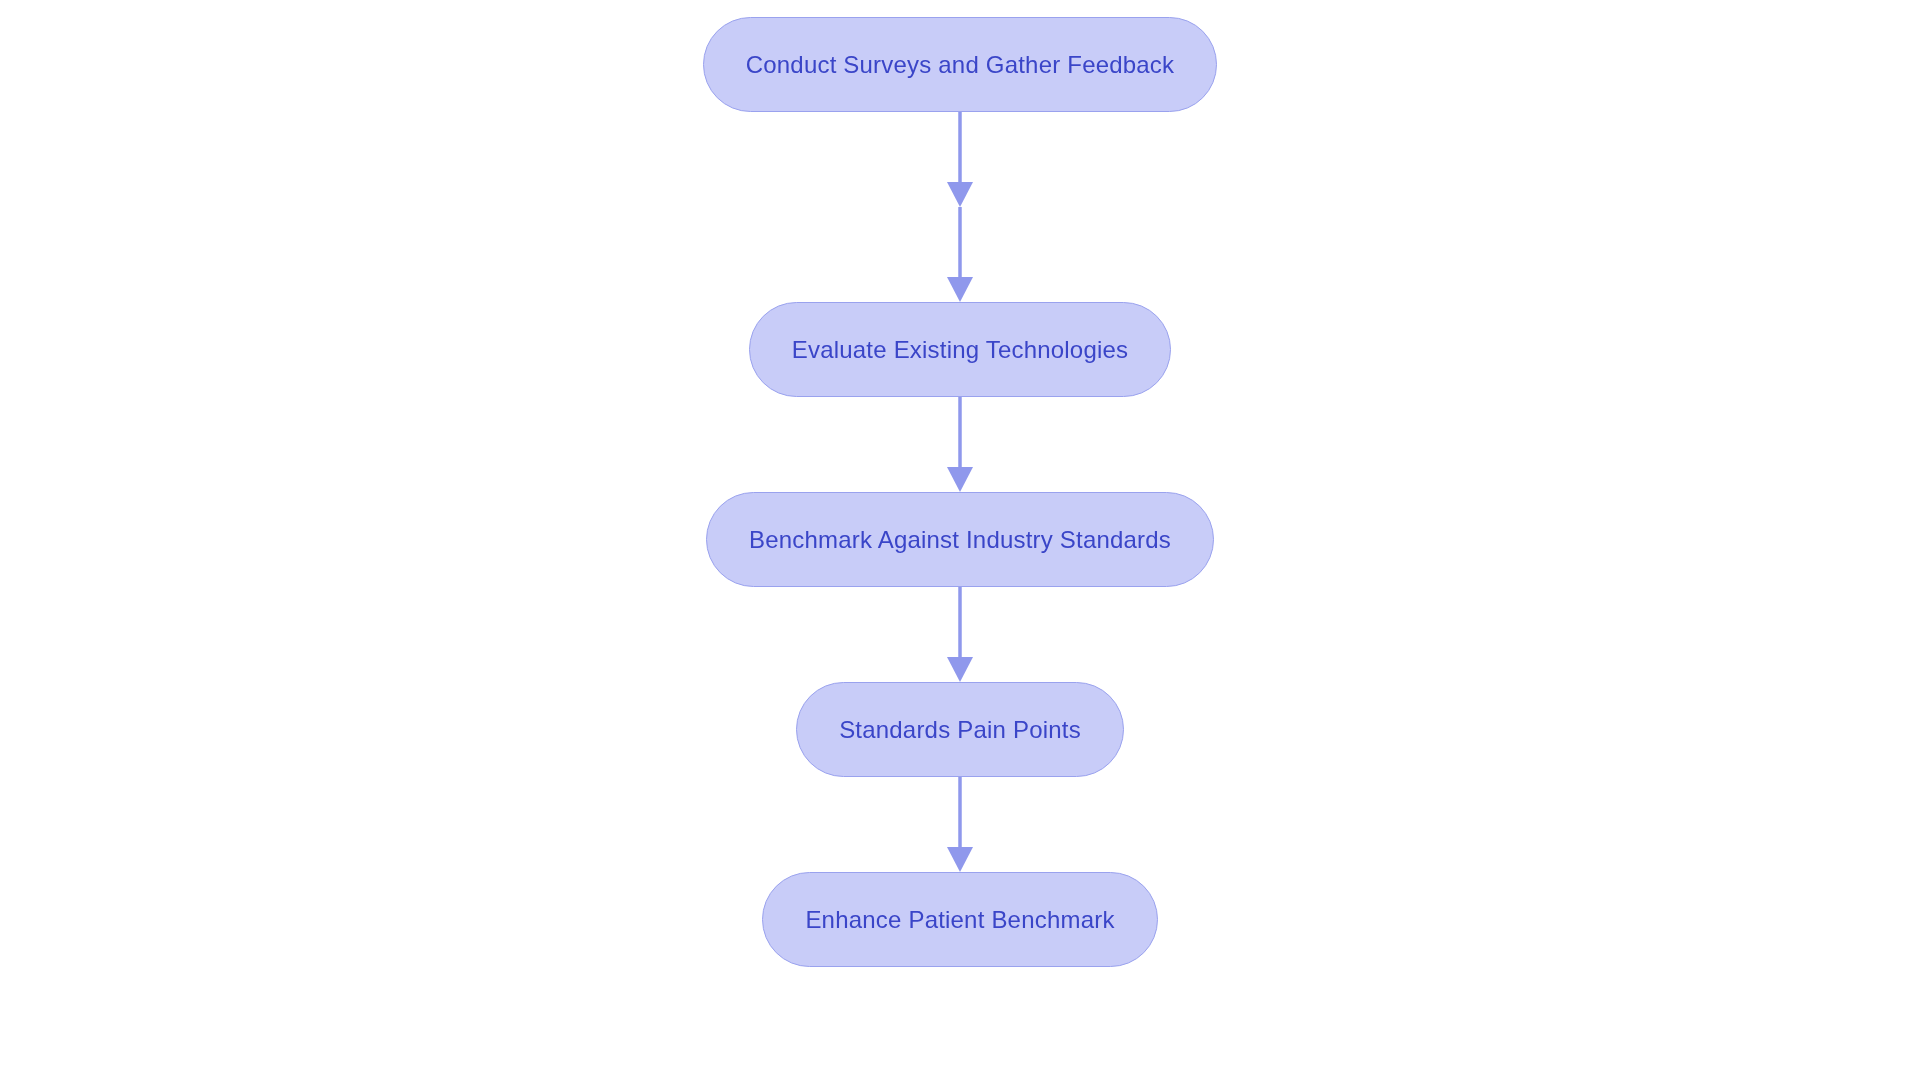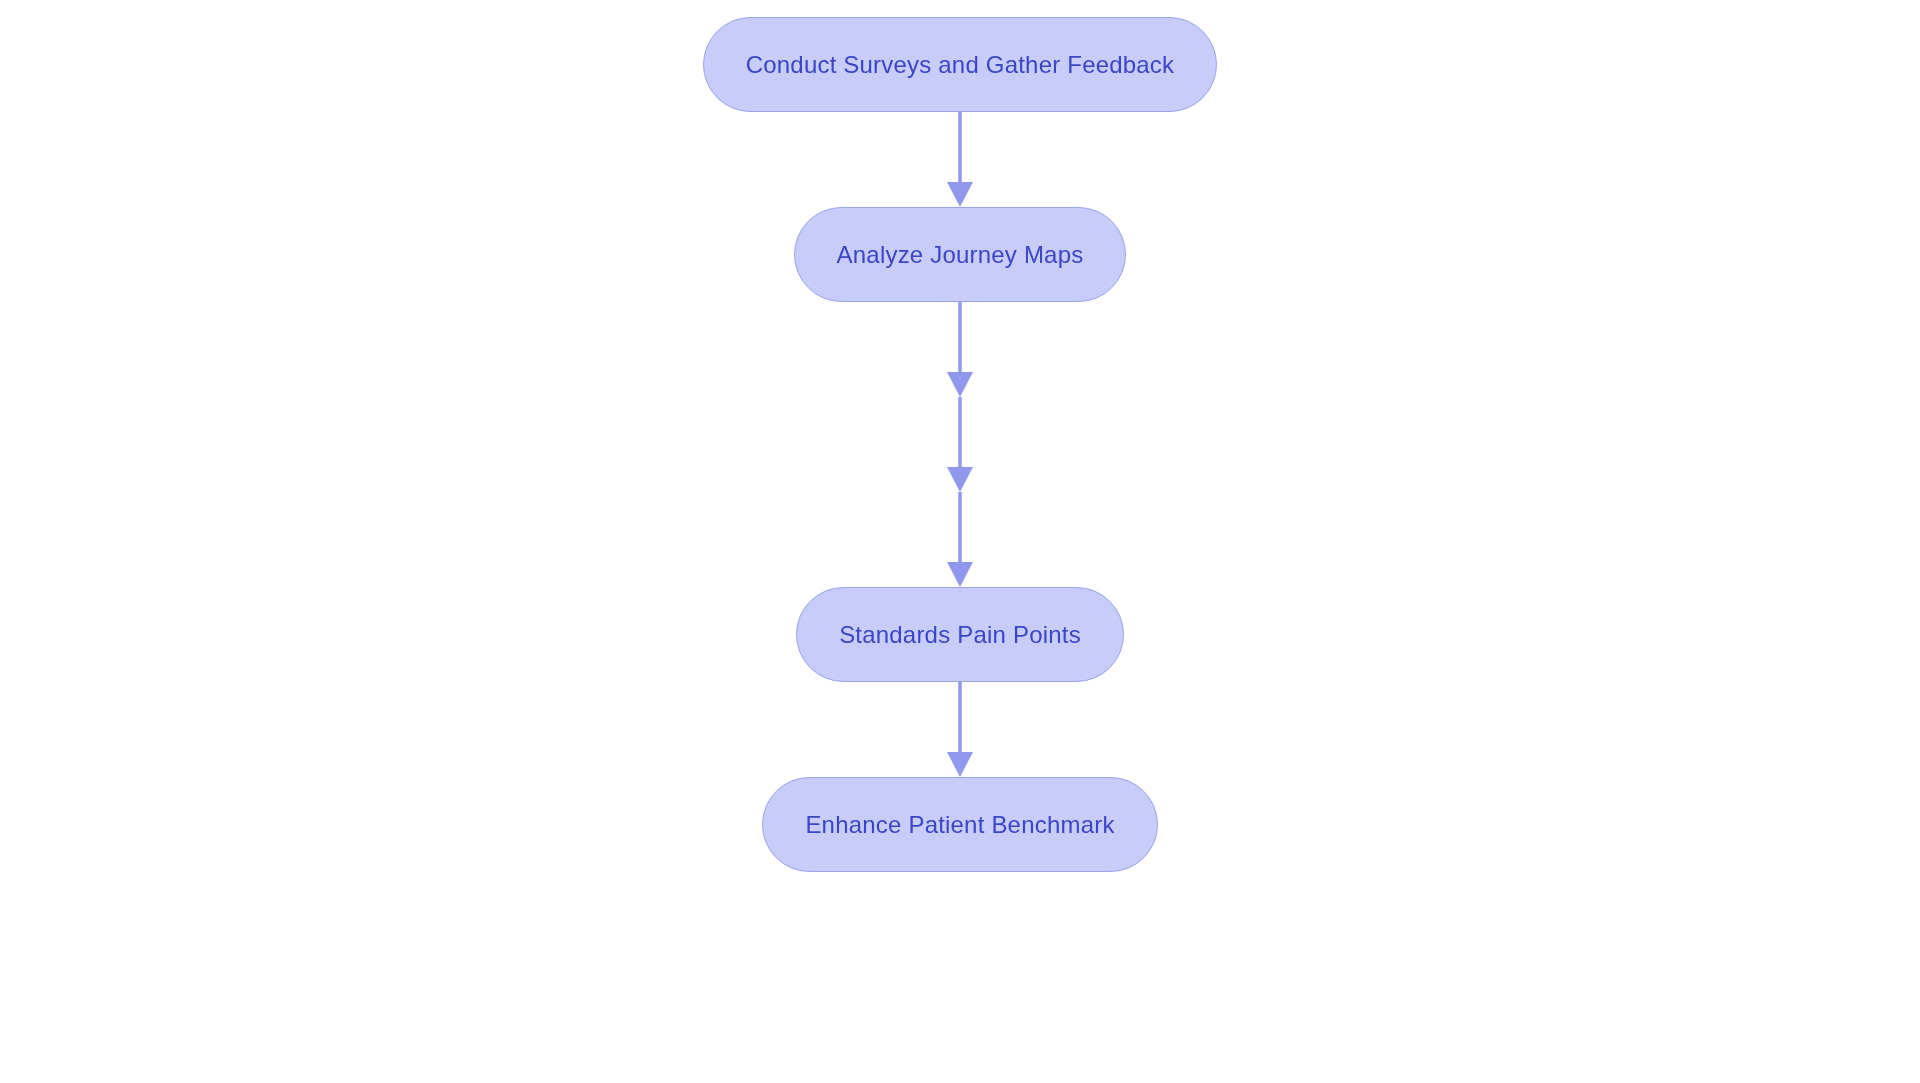--- a/index.html
+++ b/index.html
@@ -68,39 +68,42 @@
       <span>Conduct Surveys and Gather Feedback</span>
     </div>
 
     <div class="connector">
       <svg width="28" height="95" viewBox="0 0 28 95">
         <line x1="14" y1="0" x2="14" y2="73"></line>
         <polygon points="1,70 27,70 14,95"></polygon>
       </svg>
     </div>
 
+
+    <div class="connector">
+      <svg width="28" height="95" viewBox="0 0 28 95">
+        <line x1="14" y1="0" x2="14" y2="73"></line>
+        <polygon points="1,70 27,70 14,95"></polygon>
+      </svg>
+    </div>
+
     <div class="node">
-      <span>Analyze Journey Maps</span>
+      <span>Evaluate Existing Technologies</span>
     </div>
 
     <div class="connector">
       <svg width="28" height="95" viewBox="0 0 28 95">
         <line x1="14" y1="0" x2="14" y2="73"></line>
         <polygon points="1,70 27,70 14,95"></polygon>
       </svg>
     </div>
 
-
-    <div class="connector">
-      <svg width="28" height="95" viewBox="0 0 28 95">
-        <line x1="14" y1="0" x2="14" y2="73"></line>
-        <polygon points="1,70 27,70 14,95"></polygon>
-      </svg>
+    <div class="node">
+      <span>Benchmark Against Industry Standards</span>
     </div>
-
 
     <div class="connector">
       <svg width="28" height="95" viewBox="0 0 28 95">
         <line x1="14" y1="0" x2="14" y2="73"></line>
         <polygon points="1,70 27,70 14,95"></polygon>
       </svg>
     </div>
 
     <div class="node">
       <span>Standards Pain Points</span>

